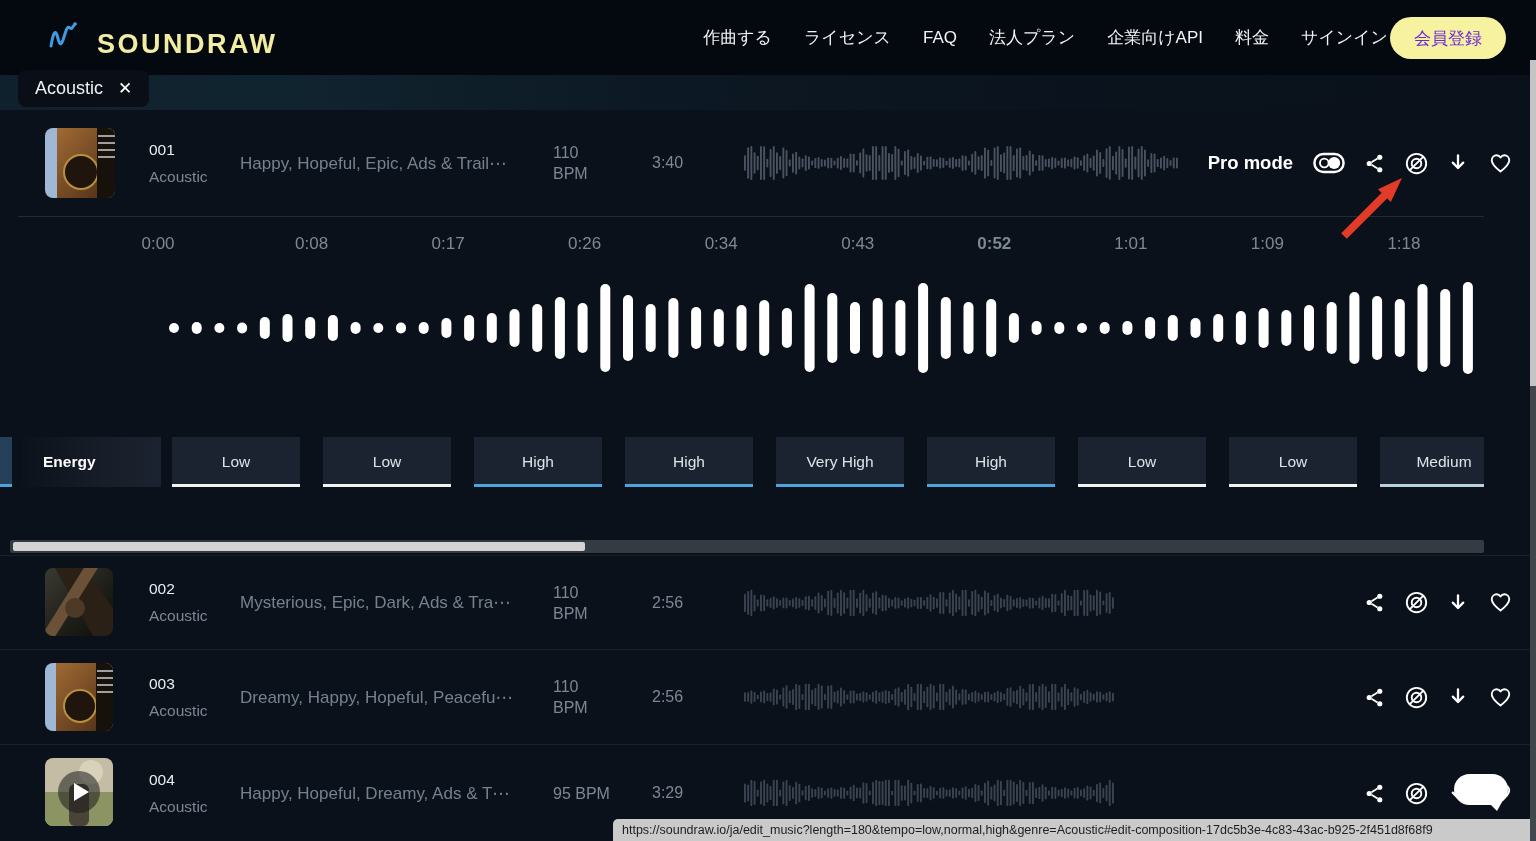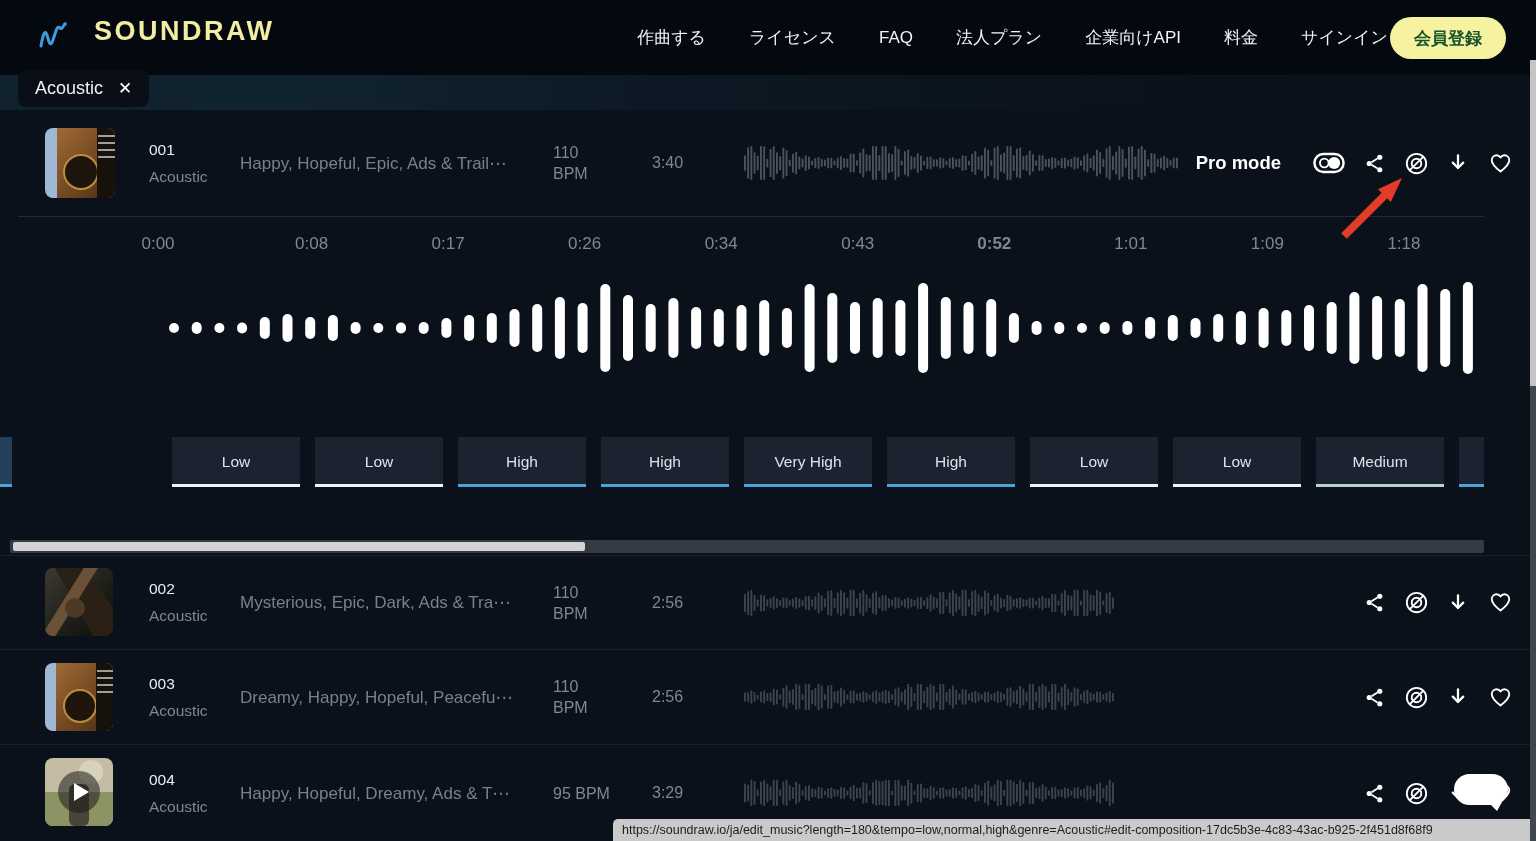--- a/index.html
+++ b/index.html
@@ -1,26 +1,26 @@
 <!DOCTYPE html>
 <html><head>
 <meta charset="utf-8">
 <style>
   html,body{margin:0;padding:0;background:#05090f;}
   *{box-sizing:border-box;font-family:"Liberation Sans","DejaVu Sans",sans-serif;}
   #screen{position:relative;width:1536px;height:841px;overflow:hidden;background:#0a111a;}
 
   
   #topnav{position:absolute;left:0;top:0;width:1536px;height:75px;background:#04080f;z-index:30;}
-  #logo{position:absolute;left:37px;top:16px;display:flex;align-items:flex-start;gap:17px;}
+  #logo{position:absolute;left:47px;top:16px;display:flex;align-items:flex-end;gap:10px;}
   #logo .logo-text{color:#f2eda2;font-size:27px;font-weight:800;letter-spacing:2.5px;}
-  #navlinks{position:absolute;right:148px;top:0;height:75px;display:flex;align-items:center;gap:43px;}
+  #navlinks{position:absolute;right:148px;top:0;height:75px;display:flex;align-items:center;gap:32px;}
   #navlinks .nlink{color:#f2f4f6;font-size:17px;font-weight:500;white-space:nowrap;cursor:pointer;}
   #signup-btn{position:absolute;right:30px;top:17px;height:42px;padding:0 24px;background:#f6f2a0;border:none;border-radius:21px;
-    color:#14532d;font-size:17px;font-weight:700;display:flex;align-items:center;cursor:pointer;}
+    color:#6d28d9;font-size:17px;font-weight:400;display:flex;align-items:center;cursor:pointer;}
 
   
   #tagstrip{position:absolute;left:0;top:75px;width:1536px;height:35px;
     background:linear-gradient(90deg,#0f212c 0%,#10242f 18%,#0c1823 45%,#0a121c 75%,#0a111a 100%);z-index:10;}
   #filter-tag{position:absolute;left:18px;top:70px;height:37px;background:#0a0e16;border-radius:8px;
     display:flex;align-items:center;gap:15px;padding:0 17px;z-index:31;}
   #filter-tag .tag-label{color:#eef1f4;font-size:18px;}
   #filter-tag .tag-close{color:#ffffff;font-size:17px;font-weight:700;cursor:pointer;}
 
   
@@ -28,35 +28,35 @@
   .thumb{position:absolute;left:33px;border-radius:8px;overflow:hidden;cursor:pointer;}
   .tmeta{position:absolute;left:137px;top:0;height:100%;display:flex;flex-direction:column;justify-content:center;gap:9px;}
   .tid{color:#e9edf1;font-size:15.5px;}
   .tgenre{color:#7d8795;font-size:15.5px;}
   .tdesc{position:absolute;left:228px;top:0;height:100%;display:flex;align-items:center;color:#76818f;font-size:17px;white-space:nowrap;}
   .tbpm{position:absolute;left:502px;top:0;height:100%;display:flex;flex-direction:column;justify-content:center;color:#7d8795;font-size:16px;line-height:21px;white-space:nowrap;margin-left:39px;}
   .tdur{position:absolute;left:612px;top:0;height:100%;display:flex;align-items:center;color:#7d8795;font-size:16px;margin-left:28px;}
   .miniwave{position:absolute;left:730px;top:0;height:100%;display:flex;align-items:center;cursor:pointer;}
   .ticons{position:absolute;right:35px;top:0;height:100%;display:flex;align-items:center;gap:16px;}
   .icon-btn{width:26px;height:26px;display:flex;align-items:center;justify-content:center;cursor:pointer;}
-  .promode{color:#ffffff;font-size:18.5px;font-weight:700;margin-right:16px;white-space:nowrap;}
+  .promode{color:#ffffff;font-size:18.5px;font-weight:700;margin-right:4px;white-space:nowrap;}
   .sep{position:absolute;left:18px;width:1466px;height:1px;background:#242b34;}
   .sep2{position:absolute;left:0px;width:1536px;height:1px;background:#1a212b;}
 
   
   #timeline{position:absolute;left:0;top:228px;width:1536px;height:36px;}
   .tlabel{position:absolute;top:6px;transform:translateX(-50%);color:#7e8894;font-size:17px;}
   #big-wave-wrap{position:absolute;left:0;top:278px;width:1536px;height:100px;cursor:pointer;}
   #energy-label-box{position:absolute;left:22px;top:437px;width:139px;height:50px;
     background:linear-gradient(90deg,#0c121b 0%,#171e29 60%,#1c2330 100%);
     display:flex;align-items:center;padding-left:21px;}
   #energy-label-box span{color:#ffffff;font-size:15.5px;font-weight:700;}
   #energy-sliver{position:absolute;left:0;top:437px;width:12px;height:50px;background:#24405a;}
   #energy-sliver .eul{position:absolute;left:0;bottom:0;width:100%;height:3px;background:#4da3dc;}
-  #energy-track{position:absolute;left:172px;top:437px;width:1312px;height:50px;display:flex;gap:15px;overflow:hidden;}
+  #energy-track{position:absolute;left:172px;top:437px;width:1312px;height:50px;display:flex;gap:23px;overflow:hidden;}
   .eseg{position:relative;flex:0 0 128px;height:50px;background:#1c2330;display:flex;align-items:center;justify-content:center;cursor:pointer;}
   .eseg span{color:#dde3e9;font-size:15.5px;white-space:nowrap;}
   .eul{position:absolute;left:0;bottom:0;width:100%;height:3px;}
 
   
   #hscroll-track{position:absolute;left:10px;top:540px;width:1474px;height:13px;background:#343b42;border-radius:2px;}
   #hscroll-thumb{position:absolute;left:3px;top:2px;width:572px;height:9px;background:#d4d4d4;border-radius:2px;cursor:grab;}
   #vscroll-thumb{position:absolute;left:1530px;top:60px;width:6px;height:326px;background:#c4c4c4;cursor:grab;z-index:40;}
   #vscroll-track{position:absolute;left:1530px;top:386px;width:6px;height:455px;background:#42474d;z-index:40;}
 
@@ -388,20 +388,23 @@
         <rect x="1394.8" y="21.0" width="10" height="58" rx="5" fill="#ffffff"></rect>
         <rect x="1417.5" y="6.0" width="10" height="88" rx="5" fill="#ffffff"></rect>
         <rect x="1440.2" y="11.0" width="10" height="78" rx="5" fill="#ffffff"></rect>
         <rect x="1462.9" y="4.0" width="10" height="92" rx="5" fill="#ffffff"></rect>
       </svg>
   </div>
 
   <div id="energy-sliver">
       <div class="eul"></div>
     </div>
+  <div id="energy-label-box">
+    <span>Energy</span>
+  </div>
   <div id="energy-track">
       <div class="eseg">
         <span>Low</span>
         <div class="eul" style="background: rgb(242, 242, 242);"></div>
       </div>
       <div class="eseg">
         <span>Low</span>
         <div class="eul" style="background: rgb(242, 242, 242);"></div>
       </div>
       <div class="eseg">

